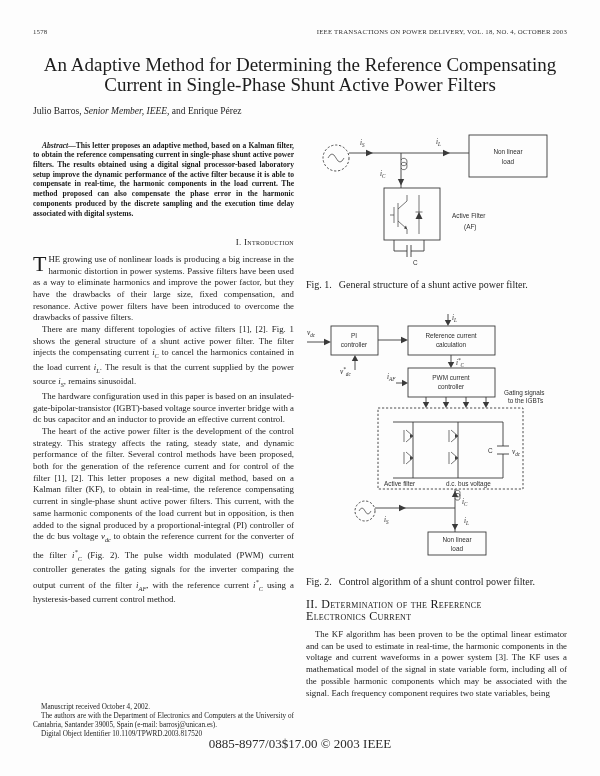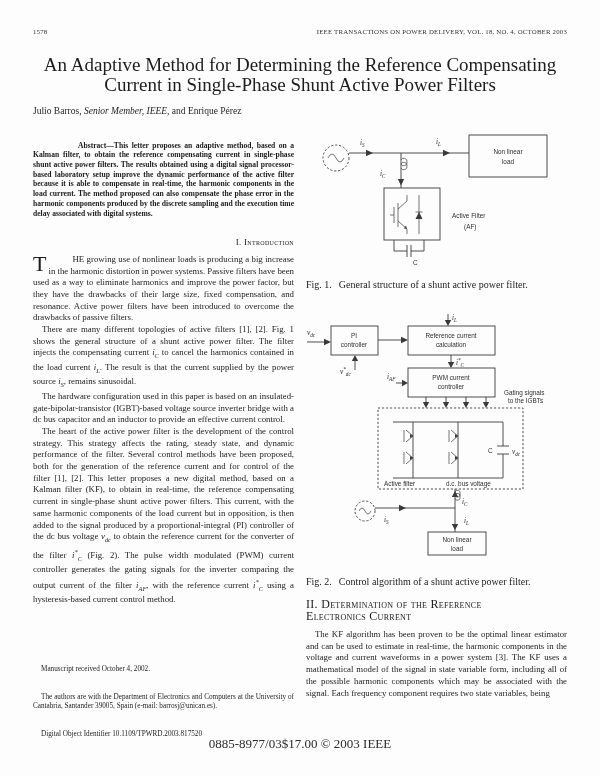--- a/index.html
+++ b/index.html
@@ -13,48 +13,48 @@
   .hdr{display:flex;justify-content:space-between;font-size:6.8px;letter-spacing:.2px;color:#333;}
   
   .title{margin-top:20px;text-align:center;font-size:19px;line-height:20px;color:#1d1d1d;}
   .authors{margin-top:11px;text-align:left;font-size:9.5px;color:#1d1d1d;}
   .authors .it{font-style:italic;}
   
   .cols{display:flex;gap:12px;margin-top:17px;height:606px;}
   .col{width:262px;display:flex;flex-direction:column;overflow:hidden;}
   
   .abs{font-weight:bold;font-size:7.6px;line-height:9.7px;text-align:justify;text-indent:9px;color:#1a1a1a;}
-  .abs .abslabel{margin-left:36px;}
+  .abs .abslabel{font-style:italic;}
   
   .sechead{text-align:right;font-variant:small-caps;font-size:9px;letter-spacing:.3px;margin:11px 0 7px 0;color:#1a1a1a;}
   .sechead2{font-variant:small-caps;font-size:12px;letter-spacing:.3px;margin:13px 0 7px 0;line-height:11.5px;color:#1a1a1a;}
   
   .p{font-size:8.8px;line-height:11.7px;text-align:justify;margin:0;color:#1c1c1c;}
   .p.ind{text-indent:9px;}
   .dropcap{float:left;font-size:22px;line-height:18px;padding:1px 2px 0 0;font-weight:normal;}
-  .lead{font-variant:small-caps;font-size:8.8px;margin-left:24px;}
+  .lead{font-variant:small-caps;font-size:8.8px;}
   .mv{font-style:italic;}
   .mv sub{font-size:6.3px;font-style:italic;}
   .mv sup{font-size:6.3px;}
   
   .figwrap{margin:0 0 0 0;}
   .figcap{font-size:10px;line-height:9px;color:#1c1c1c;margin-top:5px;}
   .figcap .fl{margin-right:7px;}
   svg text{fill:#2e2e2e;}
   .ft{font:6.4px "Liberation Sans",sans-serif;}
   .ftc{font:6.4px "Liberation Sans",sans-serif;text-anchor:middle;}
   .m{font:italic 7.2px "Liberation Serif",serif;}
   .ss{font-size:5.2px;}
   svg .ln{stroke:#3a3a3a;stroke-width:0.9;fill:none;}
   svg .thin{stroke:#3a3a3a;stroke-width:0.7;fill:none;}
   svg .dash{stroke:#3a3a3a;stroke-width:0.9;fill:none;stroke-dasharray:2.2,1.8;}
   svg .ah{fill:#3a3a3a;stroke:none;}
   
   .footnote{margin-top:auto;font-size:7.2px;line-height:8.9px;text-align:justify;color:#1c1c1c;}
-  .footnote div{text-indent:8px;margin-top:19px;}
+  .footnote div{text-indent:8px;}
   .pgfooter{position:absolute;left:0;bottom:24px;width:100%;text-align:center;font-size:13px;color:#2a2a2a;}
 </style>
 </head>
 <body>
 
 <div class="page">
 
   <div class="hdr">
     <span>1578</span>
     <span>IEEE TRANSACTIONS ON POWER DELIVERY, VOL. 18, NO. 4, OCTOBER 2003</span>
@@ -254,21 +254,21 @@
             <line class="ln" x1="149" y1="196" x2="149" y2="220"></line>
             <polygon class="ah" points="145.8,212 152.2,212 149,218"></polygon>
             <text class="m" x="158" y="211"><tspan>i</tspan><tspan class="ss" dy="1.8">L</tspan></text>
             <g>
               <rect class="ln" x="122" y="220" width="58" height="23"></rect>
               <text class="ftc" x="151" y="230">Non linear</text>
               <text class="ftc" x="151" y="239">load</text>
             </g>
           </g>
         </svg>
-        <div class="figcap"><span class="fl">Fig. 2.</span><span>Control algorithm of a shunt active power filter.</span></div>
+        <div class="figcap"><span class="fl">Fig. 2.</span><span>Control algorithm of a shunt control power filter.</span></div>
       </div>
 
       <div class="sechead2">
         <div>II. Determination of the Reference</div>
         <div>Electronics Current</div>
       </div>
 
       <p class="p ind">The KF algorithm has been proven to be the optimal linear estimator and can be used to estimate in real-time, the harmonic components in the voltage and current waveforms in a power system [3]. The KF uses a mathematical model of the signal in state variable form, including all of the possible harmonic components which may be associated with the signal. Each frequency component requires two state variables, being</p>
     </div>
   </div>

